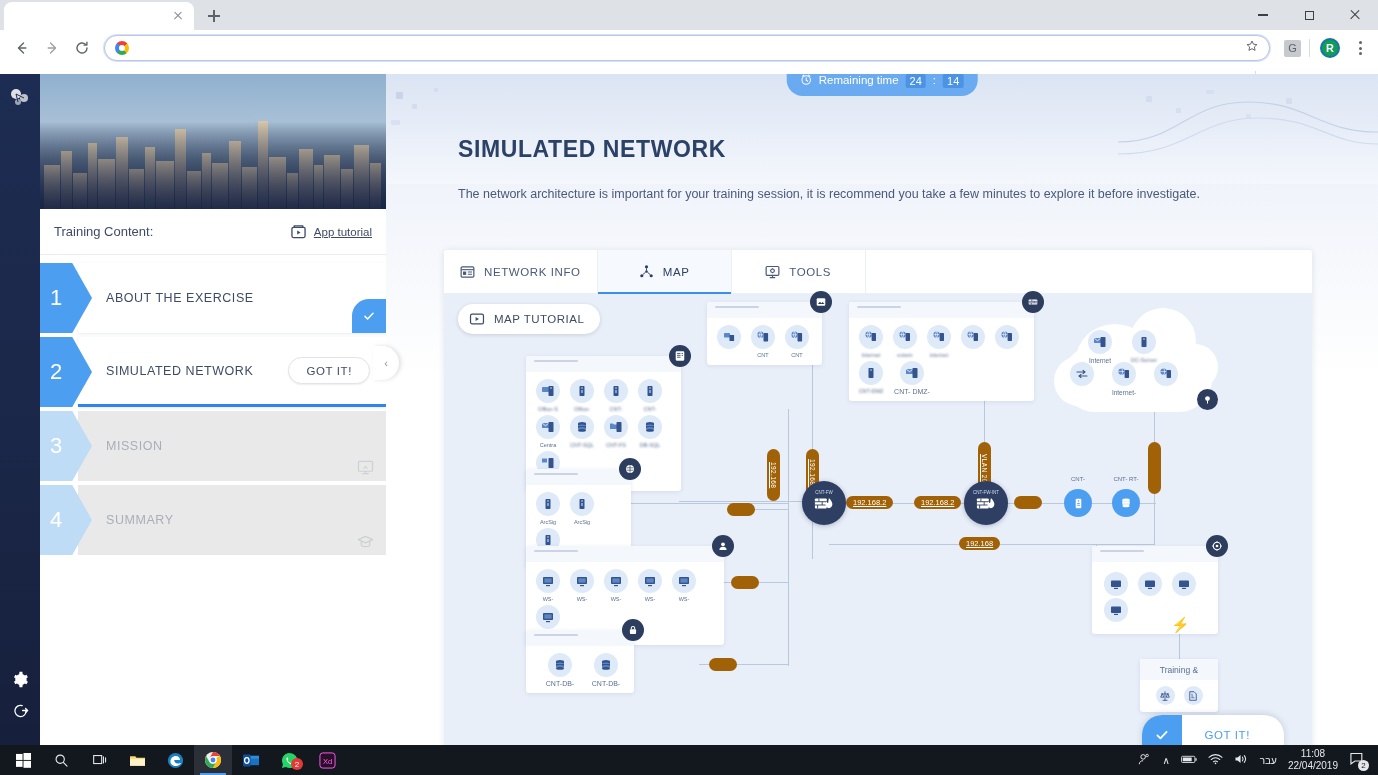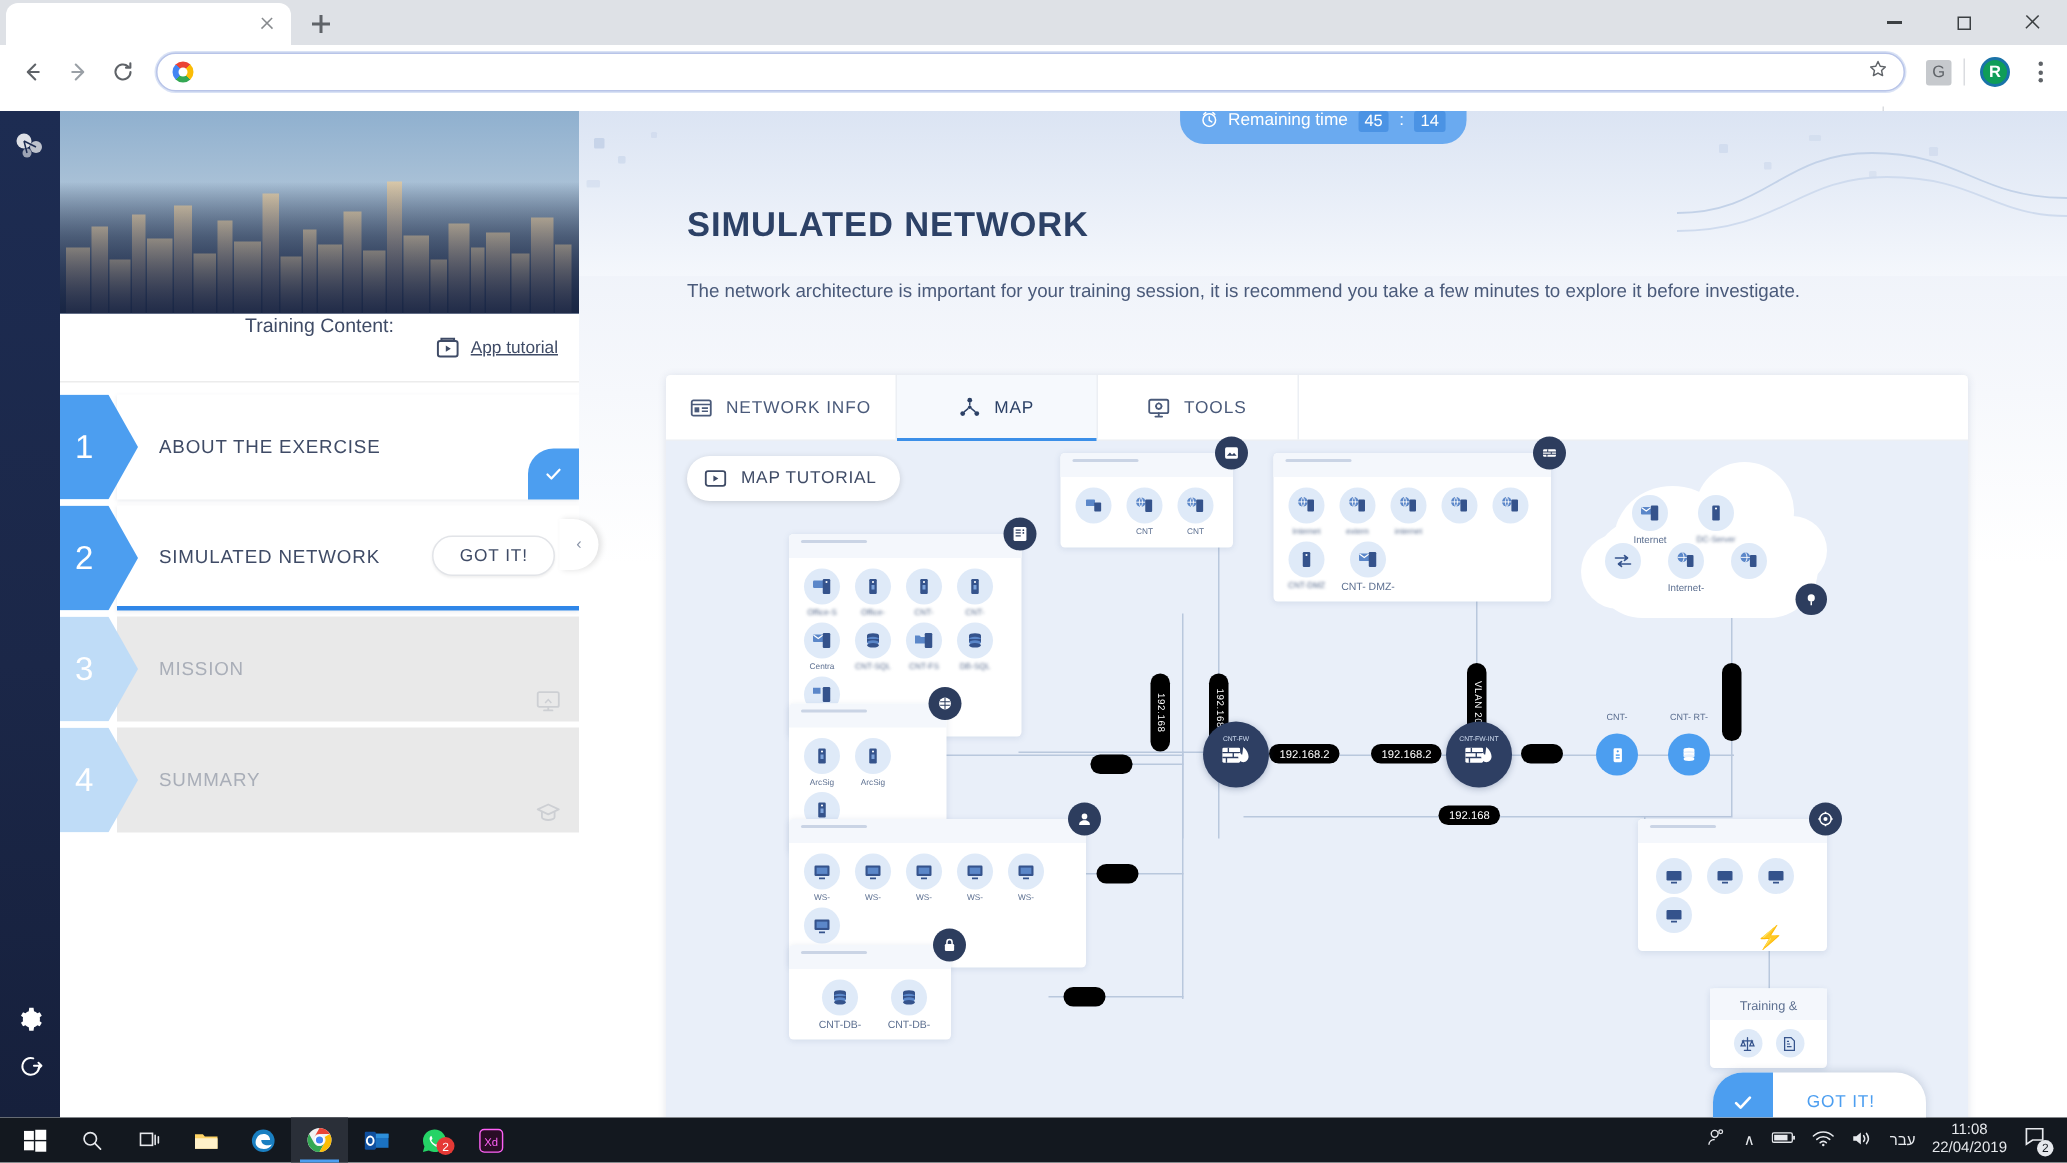--- a/index.html
+++ b/index.html
@@ -102,21 +102,20 @@
   .hero-bldgs { position:absolute; left:0; right:0; bottom:0; height: 92px; }
   .hero-bldgs i { position:absolute; bottom:0; background: linear-gradient(180deg,#d8c7a8,#6d6f82); }
   .hero-overlay { position:absolute; inset:0; background: linear-gradient(180deg, rgba(26,40,72,0) 35%, rgba(22,34,64,.88) 100%); }
   .hero-text { position: absolute; left: 14px; bottom: 12px; color: #fff; }
   .hero-label { font-size: 9px; letter-spacing: .7px; font-weight: 700; margin-bottom: 3px; }
   .hero-title { font-size: 17px; letter-spacing: .4px; font-weight: 400; }
 
   .tc-head {
     height: 46px; display: flex; align-items: center; padding: 0 14px 0 14px;
     border-bottom: 1px solid #ececec;
-    flex-direction: column;
   }
   .tc-head-title { font-size: 13px; color: #3f4b66; }
   .tc-head-right { margin-left: auto; display: flex; align-items: center; gap: 7px; }
   .tc-link { font-size: 11.5px; color: #3f4b66; text-decoration: underline; }
 
   .steps { padding: 8px 0 0 0; }
   .step {
     position: relative; height: 70px; margin: 0 0 4px 38px; background: #fff;
     display: flex; align-items: center; box-shadow: 0 1px 3px rgba(40,60,100,.10);
   }
@@ -216,23 +215,23 @@
   }
   .smallnode-lbl { position:absolute; top:-13px; left:50%; transform: translateX(-50%); font-size:6px; color:#5c6f90; white-space: nowrap; }
 
   .cloud { position: absolute; }
   .cloud-shape { position: absolute; background: #fff; border-radius: 50%; }
 
   .link { position: absolute; background: #b9c8dd; }
   .link.h { height: 1.4px; }
   .link.v { width: 1.4px; }
   .ippill {
-    position: absolute; background: #000000; color: #fff; border-radius: 8px;
+    position: absolute; background: #a16207; color: #fff; border-radius: 8px;
     height: 13px; padding: 0 7px; font-size: 7.5px; display: flex; align-items: center;
-    justify-content: center; white-space: nowrap;
+    justify-content: center; white-space: nowrap; text-decoration: underline;
   }
   .ippill.blank { padding: 0 14px; }
   .ippill.vert {
     width: 13px; height: 52px; padding: 0; writing-mode: vertical-rl;
     border-radius: 7px; font-size: 6.5px; letter-spacing: .4px;
   }
 
   .trainingcard {
     position: absolute; background: #fff; border-radius: 3px; box-shadow: 0 1px 4px rgba(60,90,140,.14);
     width: 78px;
@@ -477,21 +476,21 @@
         </svg>
       </div>
 
       <div class="timer">
         <svg width="11" height="11" viewBox="0 0 12 12">
           <circle cx="6" cy="6.6" r="4.6" fill="none" stroke="#fff" stroke-width="1.1"></circle>
           <path d="M6 4.2v2.6l1.8 1.1" fill="none" stroke="#fff" stroke-width="1.1" stroke-linecap="round"></path>
           <path d="M3.4 1.2L2 2.4M8.6 1.2L10 2.4" stroke="#fff" stroke-width="1.1" stroke-linecap="round"></path>
         </svg>
         <span>Remaining time</span>
-        <span class="timer-num">45</span>
+        <span class="timer-num">24</span>
         <span>:</span>
         <span class="timer-num">14</span>
       </div>
 
       <h1 class="page-title">SIMULATED NETWORK</h1>
       <div class="page-desc">
         <div>The network architecture is important for your training session, it is recommend you take a few minutes to explore it before investigate.</div>
       </div>
 
       <div class="tabs-card">

